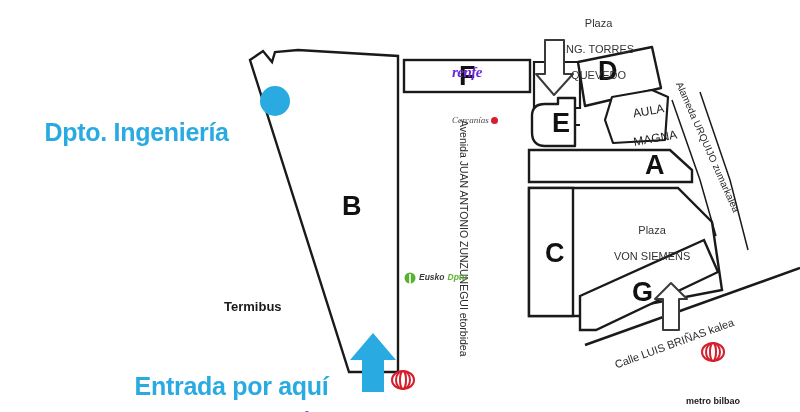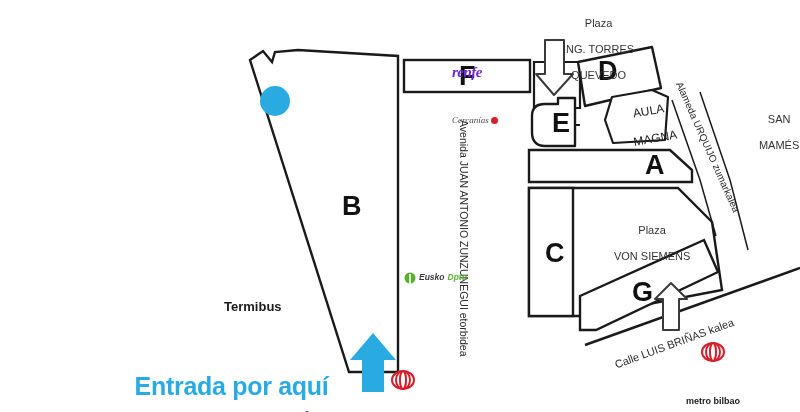--- a/index.html
+++ b/index.html
@@ -212,21 +212,21 @@
       <ellipse cx="713" cy="352" rx="3" ry="9" fill="none" stroke="#D4202C" stroke-width="2"></ellipse>
     </g>
 
     <g>
       <circle cx="410" cy="278" r="5.5" fill="#5AB031"></circle>
       <path d="M 410,274 L 410,284" stroke="#ffffff" stroke-width="1.6"></path>
     </g>
   </svg>
 
   <div class="ov annot" id="annot-dpto">
-    <br>
+    <span>Dpto. Ingeniería</span><br>
   </div>
 
   <div class="ov annot" id="annot-entrada">
     <span>Entrada por aquí</span>
   </div>
 
   <div class="ov bldg-letter" style="left:342px; top:193px;">B</div>
   <div class="ov bldg-letter" style="left:459px; top:63px;">F</div>
   <div class="ov bldg-letter" style="left:598px; top:58px;">D</div>
   <div class="ov bldg-letter" style="left:552px; top:110px;">E</div>
@@ -243,24 +243,20 @@
   <div class="ov aula-label" style="left:612px; top:96px; width:54px; transform:rotate(-10deg); transform-origin:0 0;">
     <span>AULA</span><br>
     <span>MAGNA</span>
   </div>
 
   <div class="ov place-label" style="left:596px; top:211px; width:100px;">
     <span>Plaza</span><br>
     <span>VON SIEMENS</span>
   </div>
 
-  <div class="ov place-label" style="left:745px; top:100px; width:56px;">
-    <span>SAN</span><br>
-    <span>MAMÉS</span>
-  </div>
 
   <div class="ov termibus-label" style="left:224px; top:299px;">Termibus</div>
 
   <div class="ov street-label" id="street-zunzunegui">Avenida JUAN ANTONIO ZUNZUNEGUI etorbidea</div>
 
   <div class="ov street-label" id="street-urquijo">Alameda URQUIJO zumarkalea</div>
 
   <div class="ov street-label" id="street-brinas">Calle LUIS BRIÑAS kalea</div>
 
   <div class="ov renfe-logo" style="left:452px; top:28px;">

